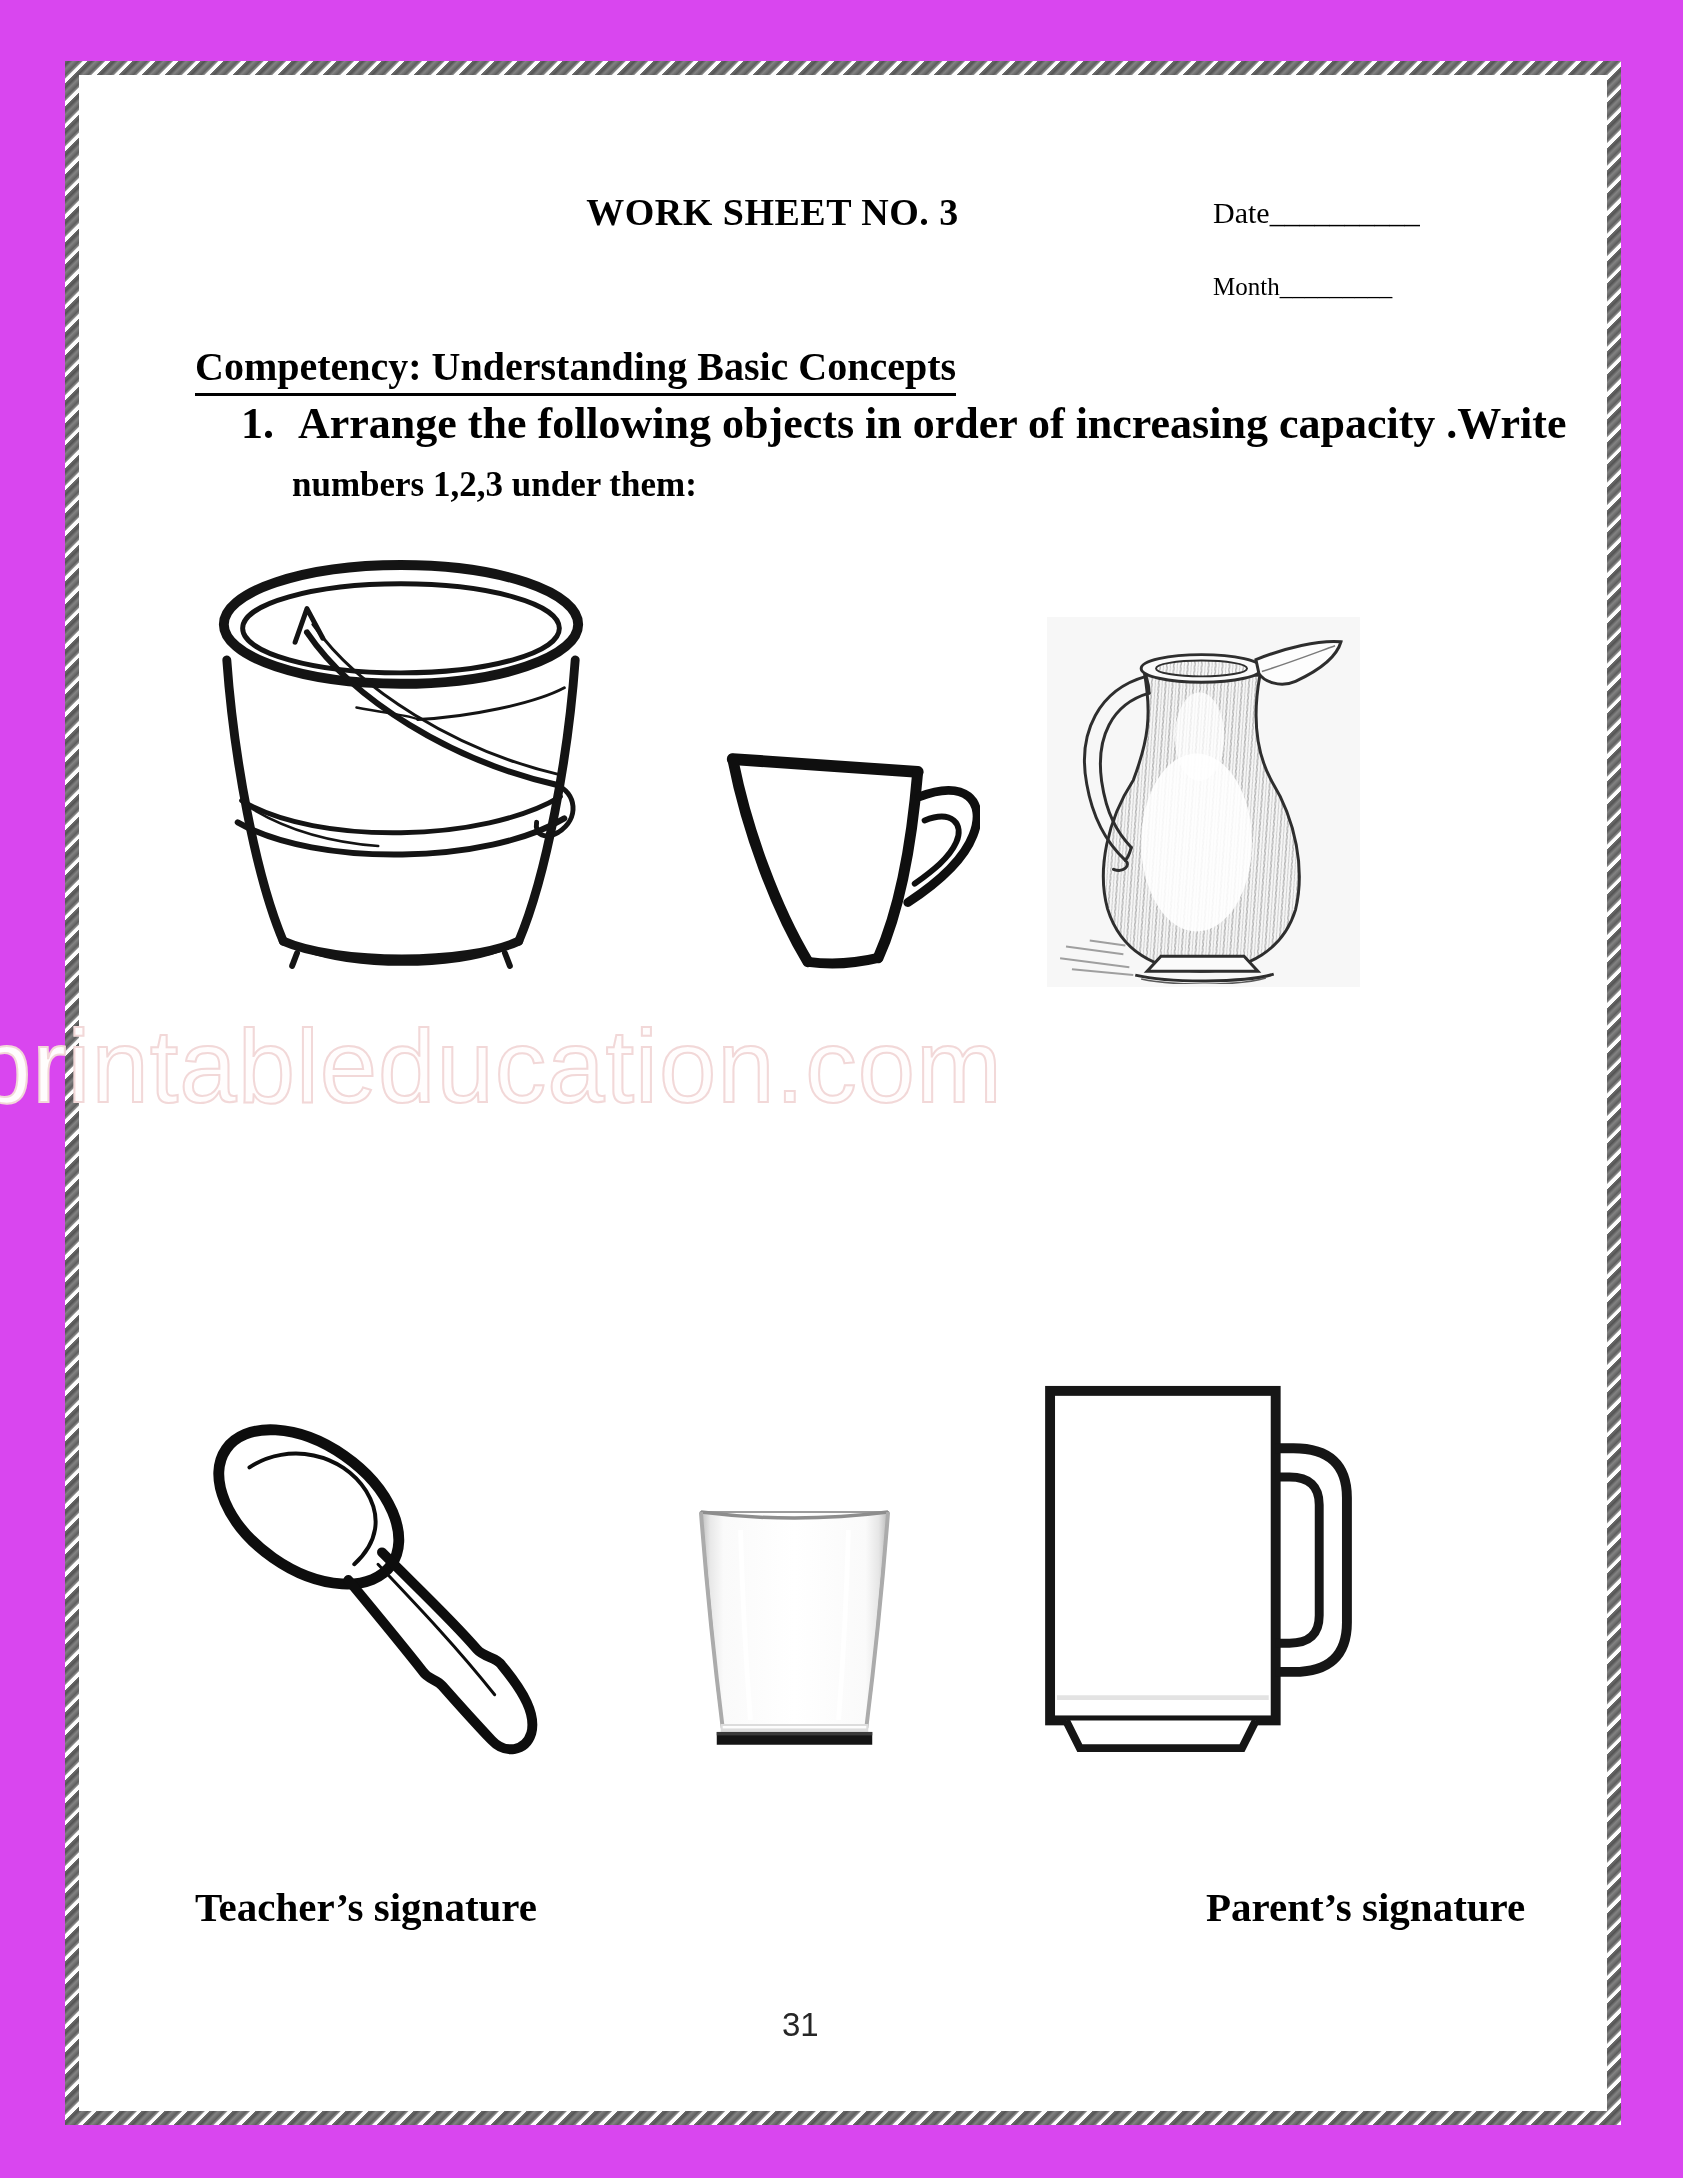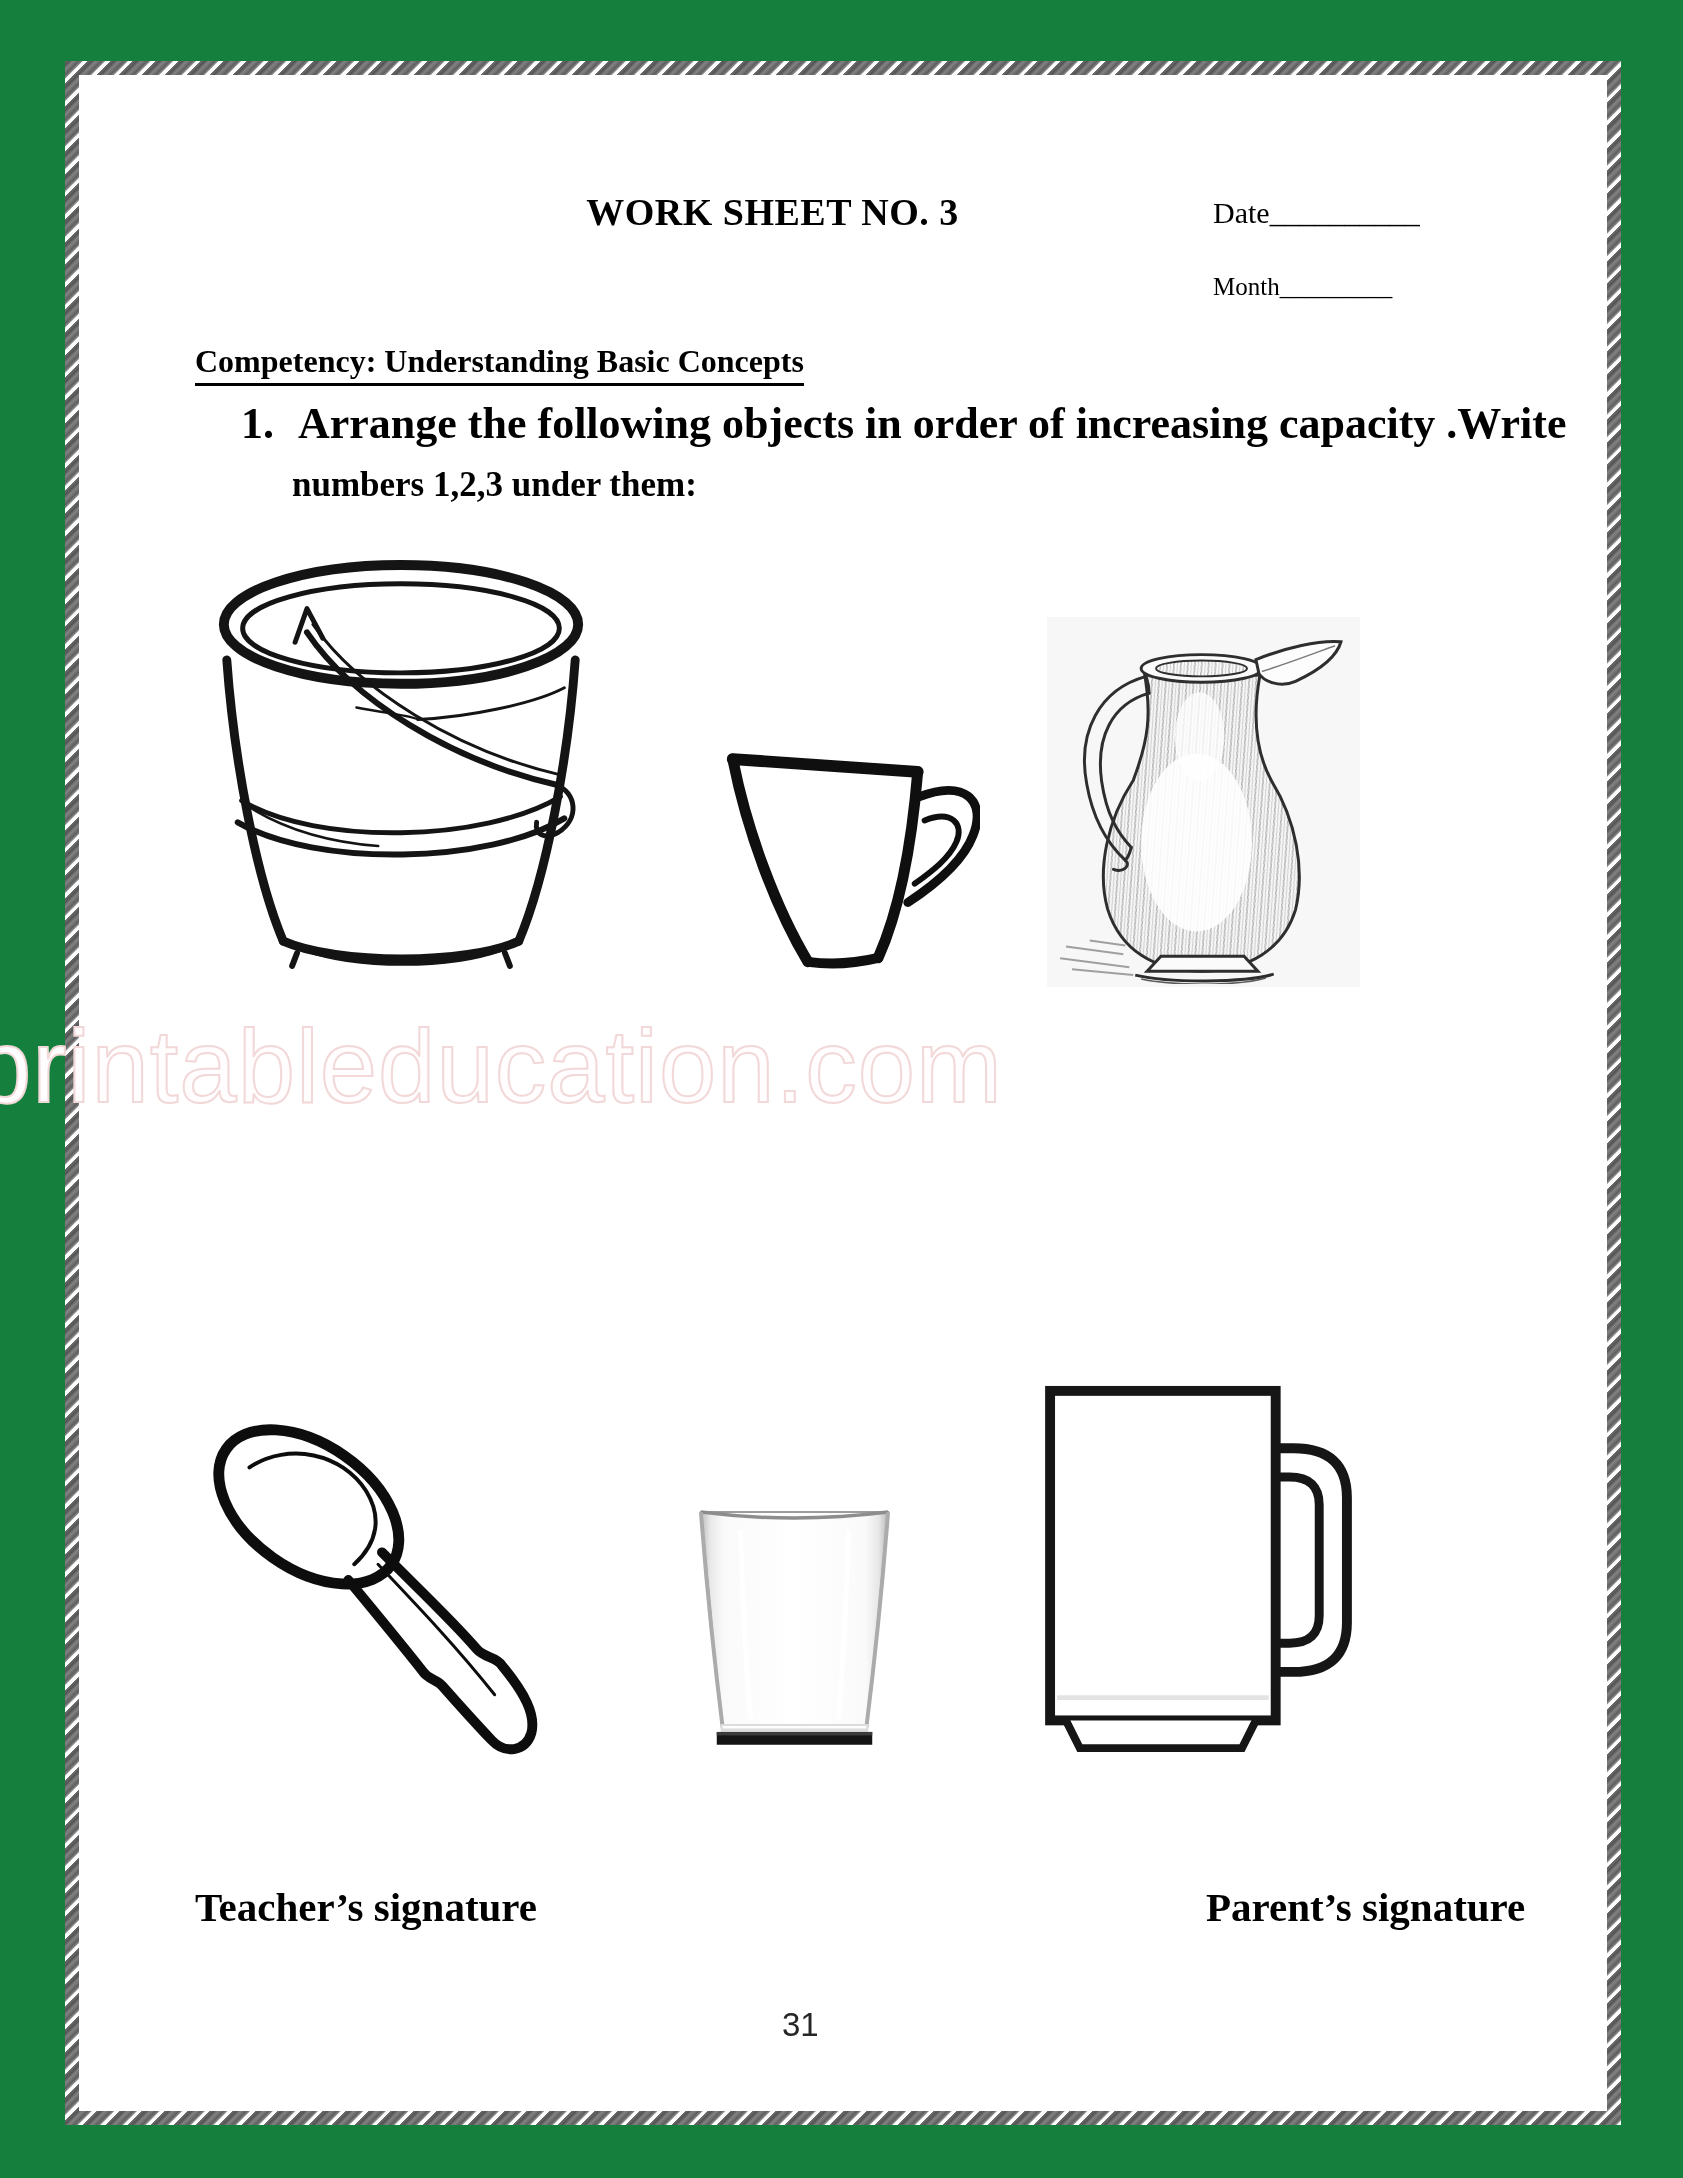--- a/index.html
+++ b/index.html
@@ -1,32 +1,32 @@
 <!DOCTYPE html>
 <html><head>
 <meta charset="utf-8">
 <style>
   html,body{margin:0;padding:0;background:#ffffff;}
   .page{
-    position:relative;width:1683px;height:2178px;background:#15803d;overflow:hidden;
+    position:relative;width:1683px;height:2178px;background:#d946ef;overflow:hidden;
     font-family:"Liberation Serif","DejaVu Serif",serif;color:#000;
   }
   
   .frame{
     position:absolute;left:65px;top:61px;width:1556px;height:2064px;
     background:repeating-linear-gradient(135deg,
       #6f6f6f 0px,#535353 3px,#838383 6px,#5e5e5e 10px,#8a8a8a 12px,
       #fdfdfd 13px,#fdfdfd 16px);
   }
   .frame::after{content:"";position:absolute;inset:14px;background:#ffffff;}
   .abs{position:absolute;}
   .title{left:426px;top:190px;width:693px;text-align:center;font-size:38px;font-weight:bold;letter-spacing:0.5px;}
   .date-line{left:1213px;top:196px;font-size:30px;}
   .month-line{left:1213px;top:273px;font-size:25px;}
-  .competency{left:195px;top:343px;font-size:32px;font-weight:bold;border-bottom:3px solid #000;padding-bottom:3px;}
+  .competency{left:195px;top:343px;font-size:40px;font-weight:bold;border-bottom:3px solid #000;padding-bottom:3px;}
   .q-line1{left:241px;top:398px;font-size:44px;font-weight:bold;}
   .q-line1 .qnum{margin-right:24px;}
   .q-line2{left:292px;top:465px;font-size:35px;font-weight:bold;}
   .fig{line-height:0;}
   .jug-box{background:#f7f7f7;padding:3px;}
   .watermark{
     left:-26px;top:1008px;width:1782px;font-family:"Liberation Sans","DejaVu Sans",sans-serif;
     font-size:103px;letter-spacing:1px;color:#fffdfd;
     -webkit-text-stroke:2px #f2d8d8;z-index:6;white-space:nowrap;
   }

